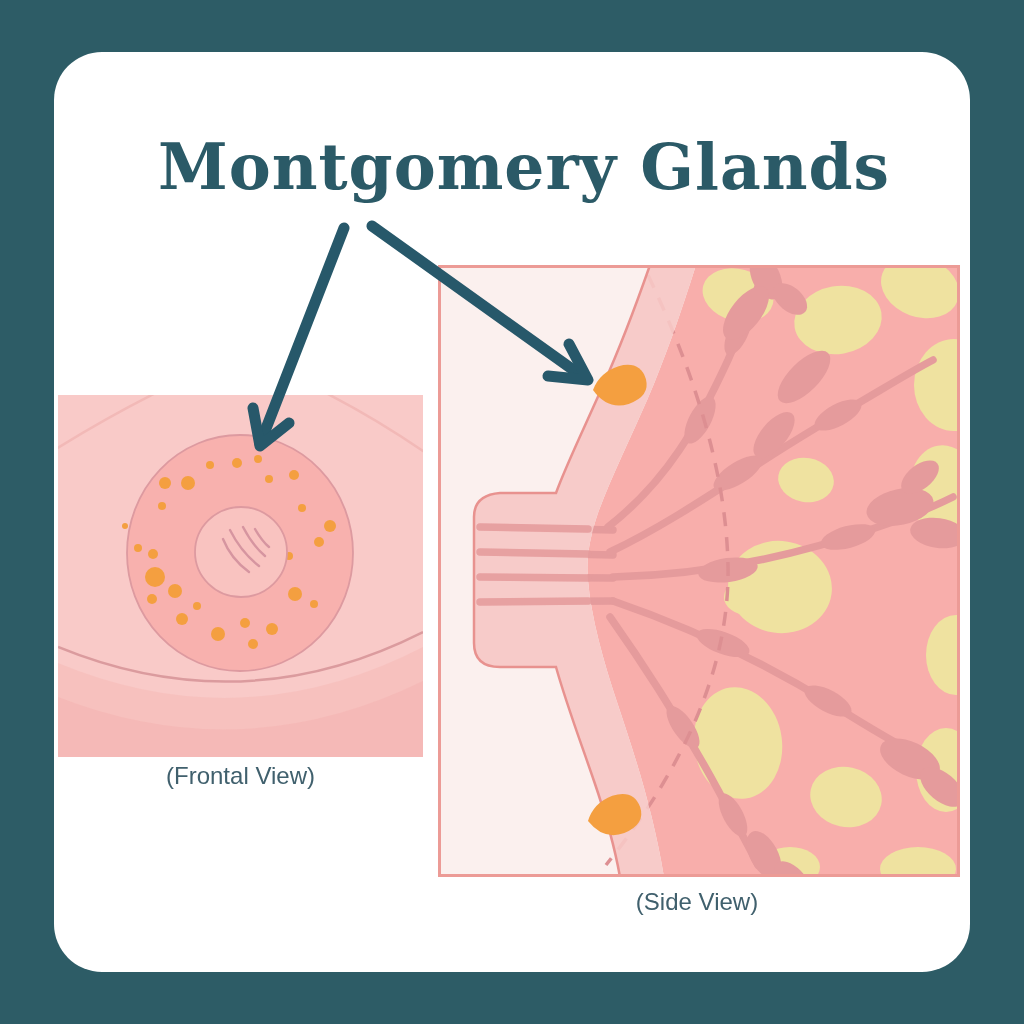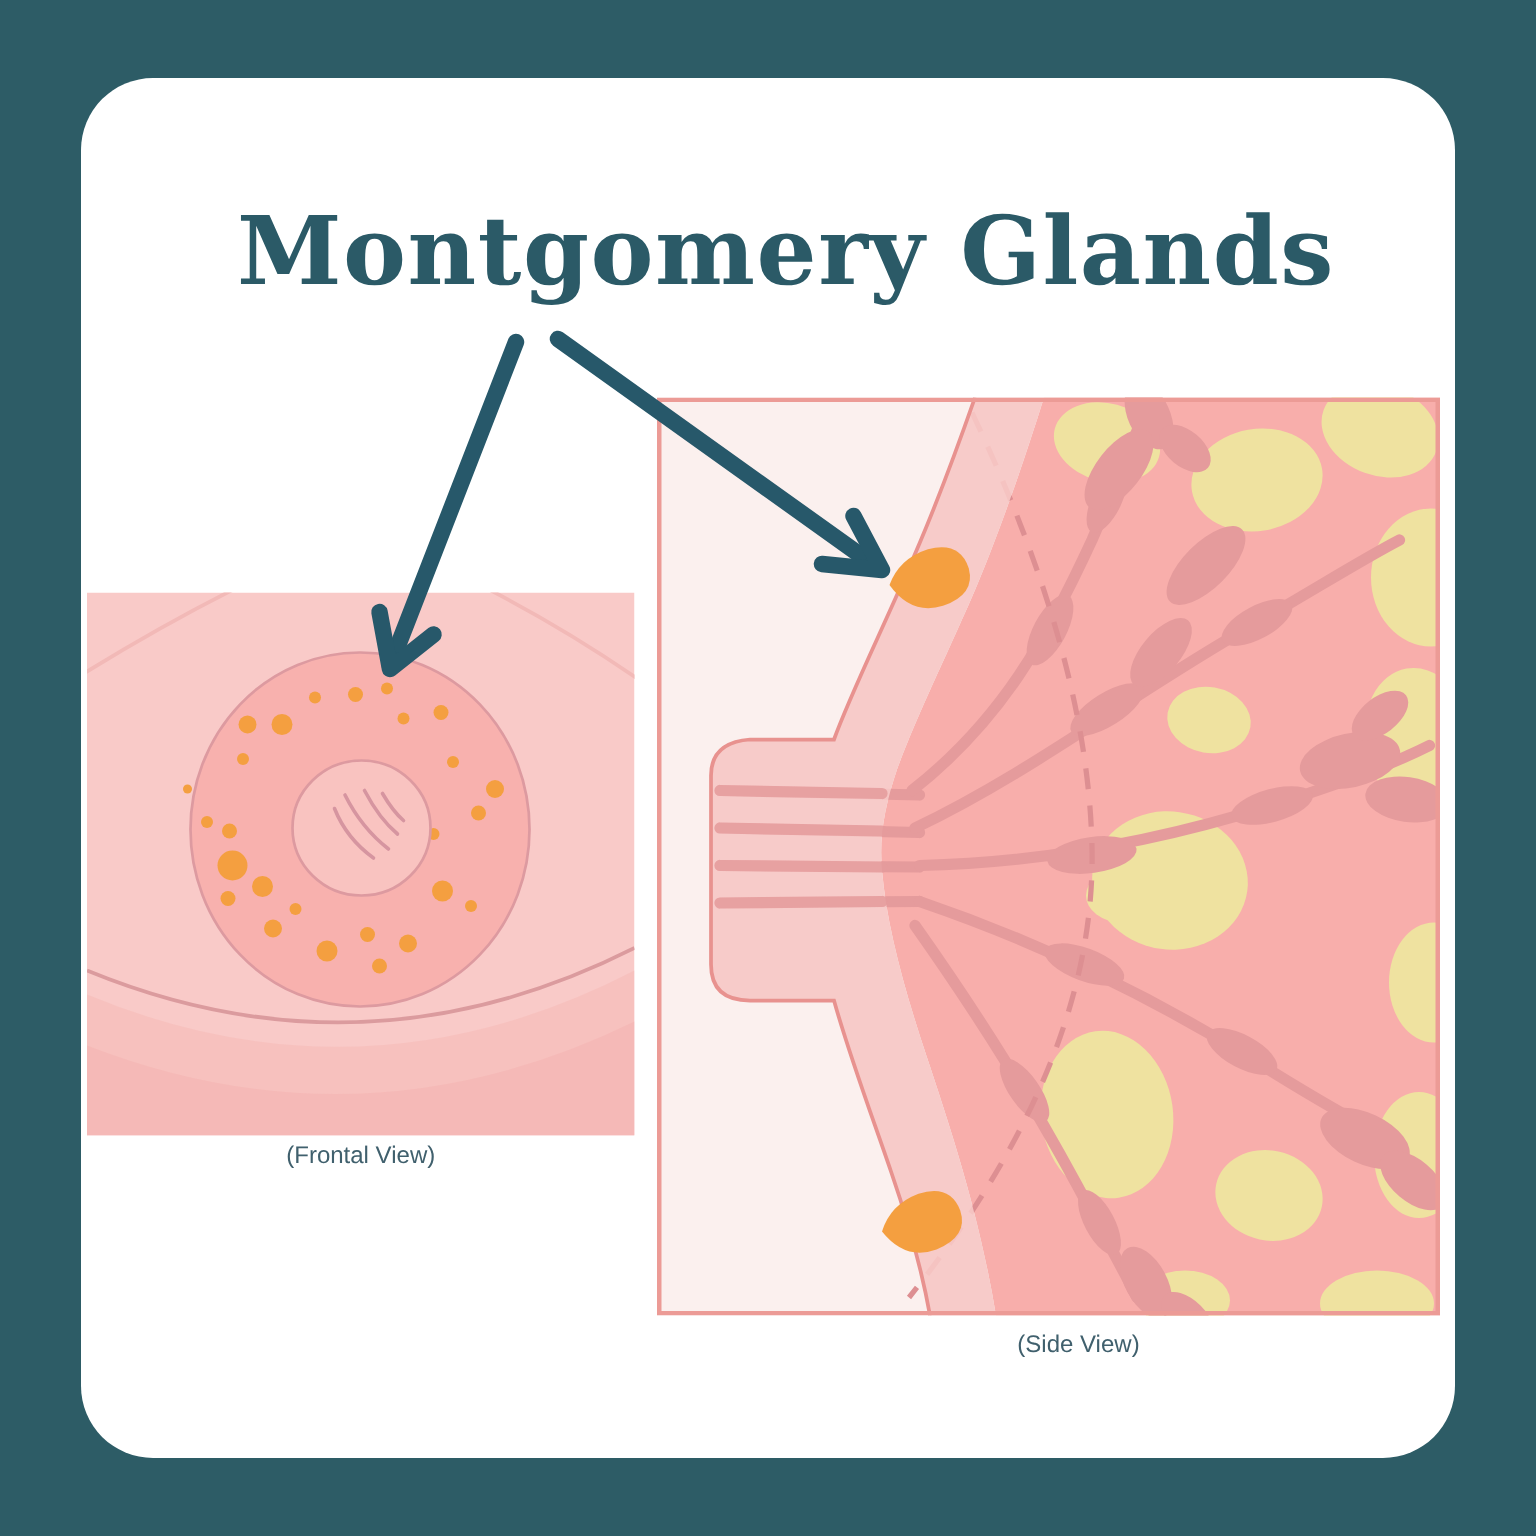--- a/index.html
+++ b/index.html
@@ -24,25 +24,25 @@
     color:#2b5a67;
     margin:12px;
   }
   .panel{position:absolute;}
   .panel svg{display:block;}
   .frontal-panel{left:58px;top:395px;width:365px;height:362px;}
   .side-panel{left:438px;top:265px;width:522px;height:612px;}
   .view-label{
     position:absolute;
     text-align:center;
-    font-size:16px;
+    font-size:24px;
     color:#40606d;
   }
   .frontal-label{left:58px;top:762px;width:365px;}
-  .side-label{left:458px;top:888px;width:522px;}
+  .side-label{left:436px;top:888px;width:522px;}
   .arrows-overlay{
     position:absolute;left:0;top:0;width:1024px;height:1024px;
     pointer-events:none;
   }
 </style>
 </head>
 <body>
 
 <div class="card"></div>
 

